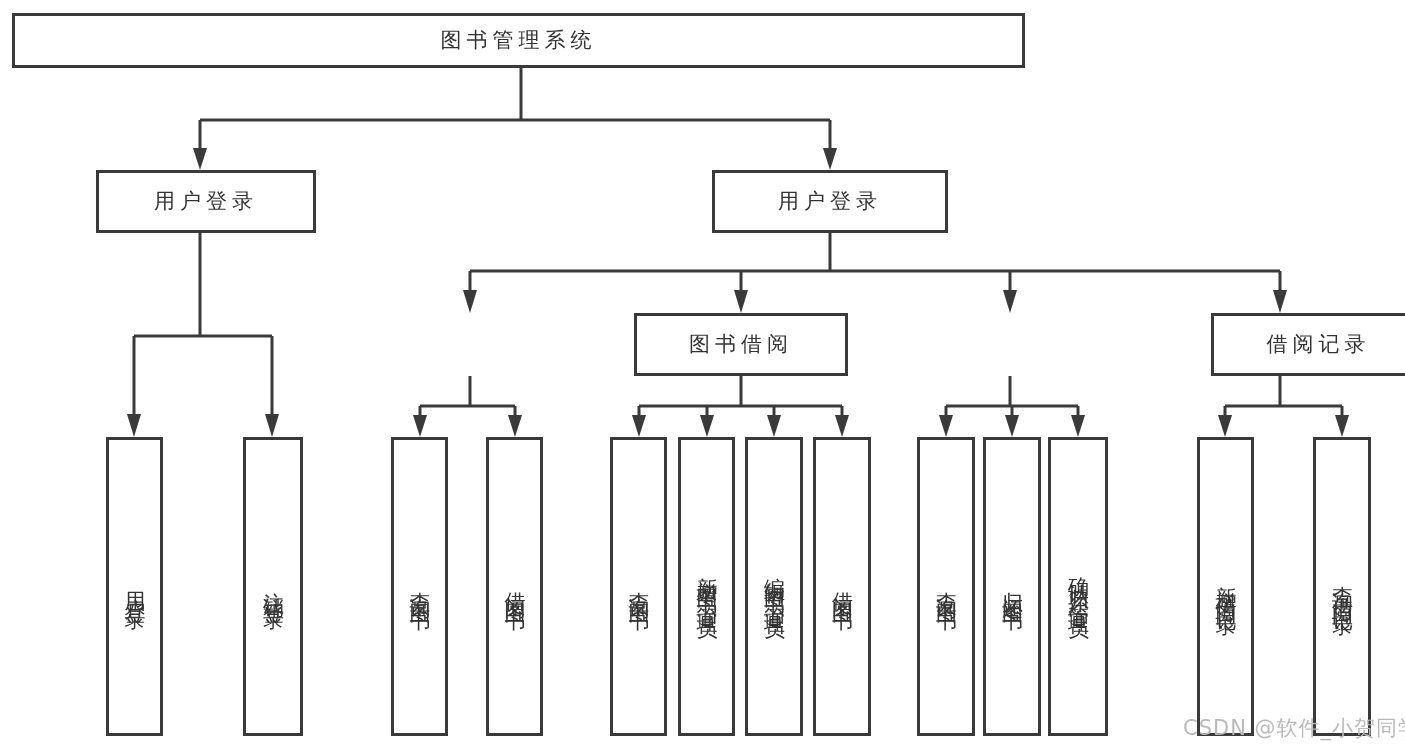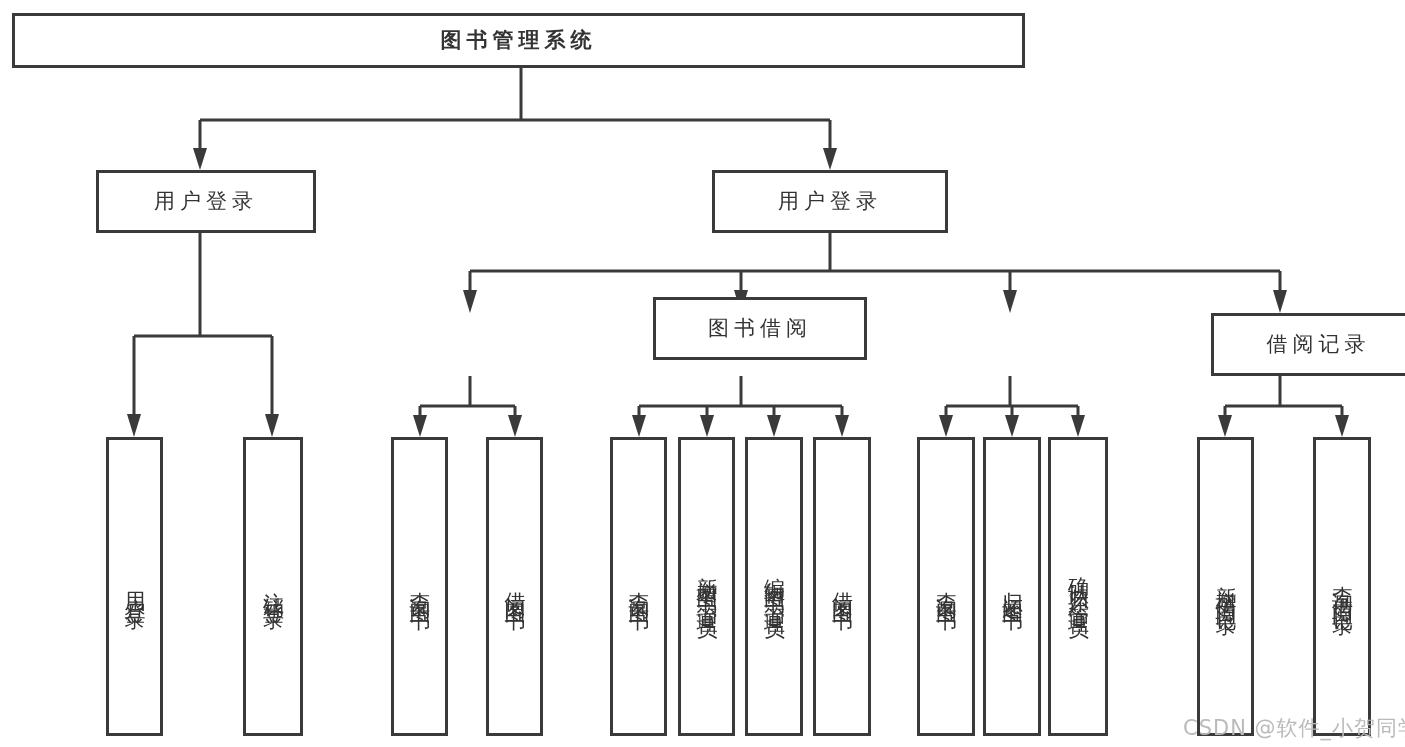--- a/index.html
+++ b/index.html
@@ -105,26 +105,26 @@
       <polygon class="c-arrow" points="1071,415 1085,415 1078,437"></polygon>
     </g>
 
     <g>
       <path class="c-line" d="M1280,376 V406 M1225,406 H1342 M1225,406 V417 M1342,406 V417"></path>
       <polygon class="c-arrow" points="1218,415 1232,415 1225,437"></polygon>
       <polygon class="c-arrow" points="1335,415 1349,415 1342,437"></polygon>
     </g>
   </svg>
 
-  <div class="node" style="left:12px; top:13px; width:1013px; height:55px;font-weight:bold;">图书管理系统</div>
+  <div class="node" style="left:12px; top:13px; width:1013px; height:55px;">图书管理系统</div>
 
   <div class="node" style="left:96px; top:170px; width:220px; height:63px;">用户登录</div>
   <div class="node" style="left:712px; top:170px; width:236px; height:63px;">用户登录</div>
 
-  <div class="node" style="left:634px; top:297px; width:214px; height:63px;margin-left:19px;">图书借阅</div>
+  <div class="node" style="left:634px; top:313px; width:214px; height:63px;">图书借阅</div>
   <div class="node" style="left:1173px; top:313px; width:215px; height:63px;margin-left:38px;">借阅记录</div>
 
   <div class="node vnode" style="left:106px; top:437px; width:57px; height:299px;">用户登录</div>
   <div class="node vnode" style="left:243px; top:437px; width:60px; height:299px;">注销登录</div>
 
   <div class="node vnode" style="left:391px; top:437px; width:57px; height:299px;">查询图书</div>
   <div class="node vnode" style="left:486px; top:437px; width:57px; height:299px;">借阅图书</div>
 
   <div class="node vnode" style="left:610px; top:437px; width:57px; height:299px;">查询图书</div>
   <div class="node vnode" style="left:678px; top:437px; width:57px; height:299px;">新增图书（管理员）</div>

